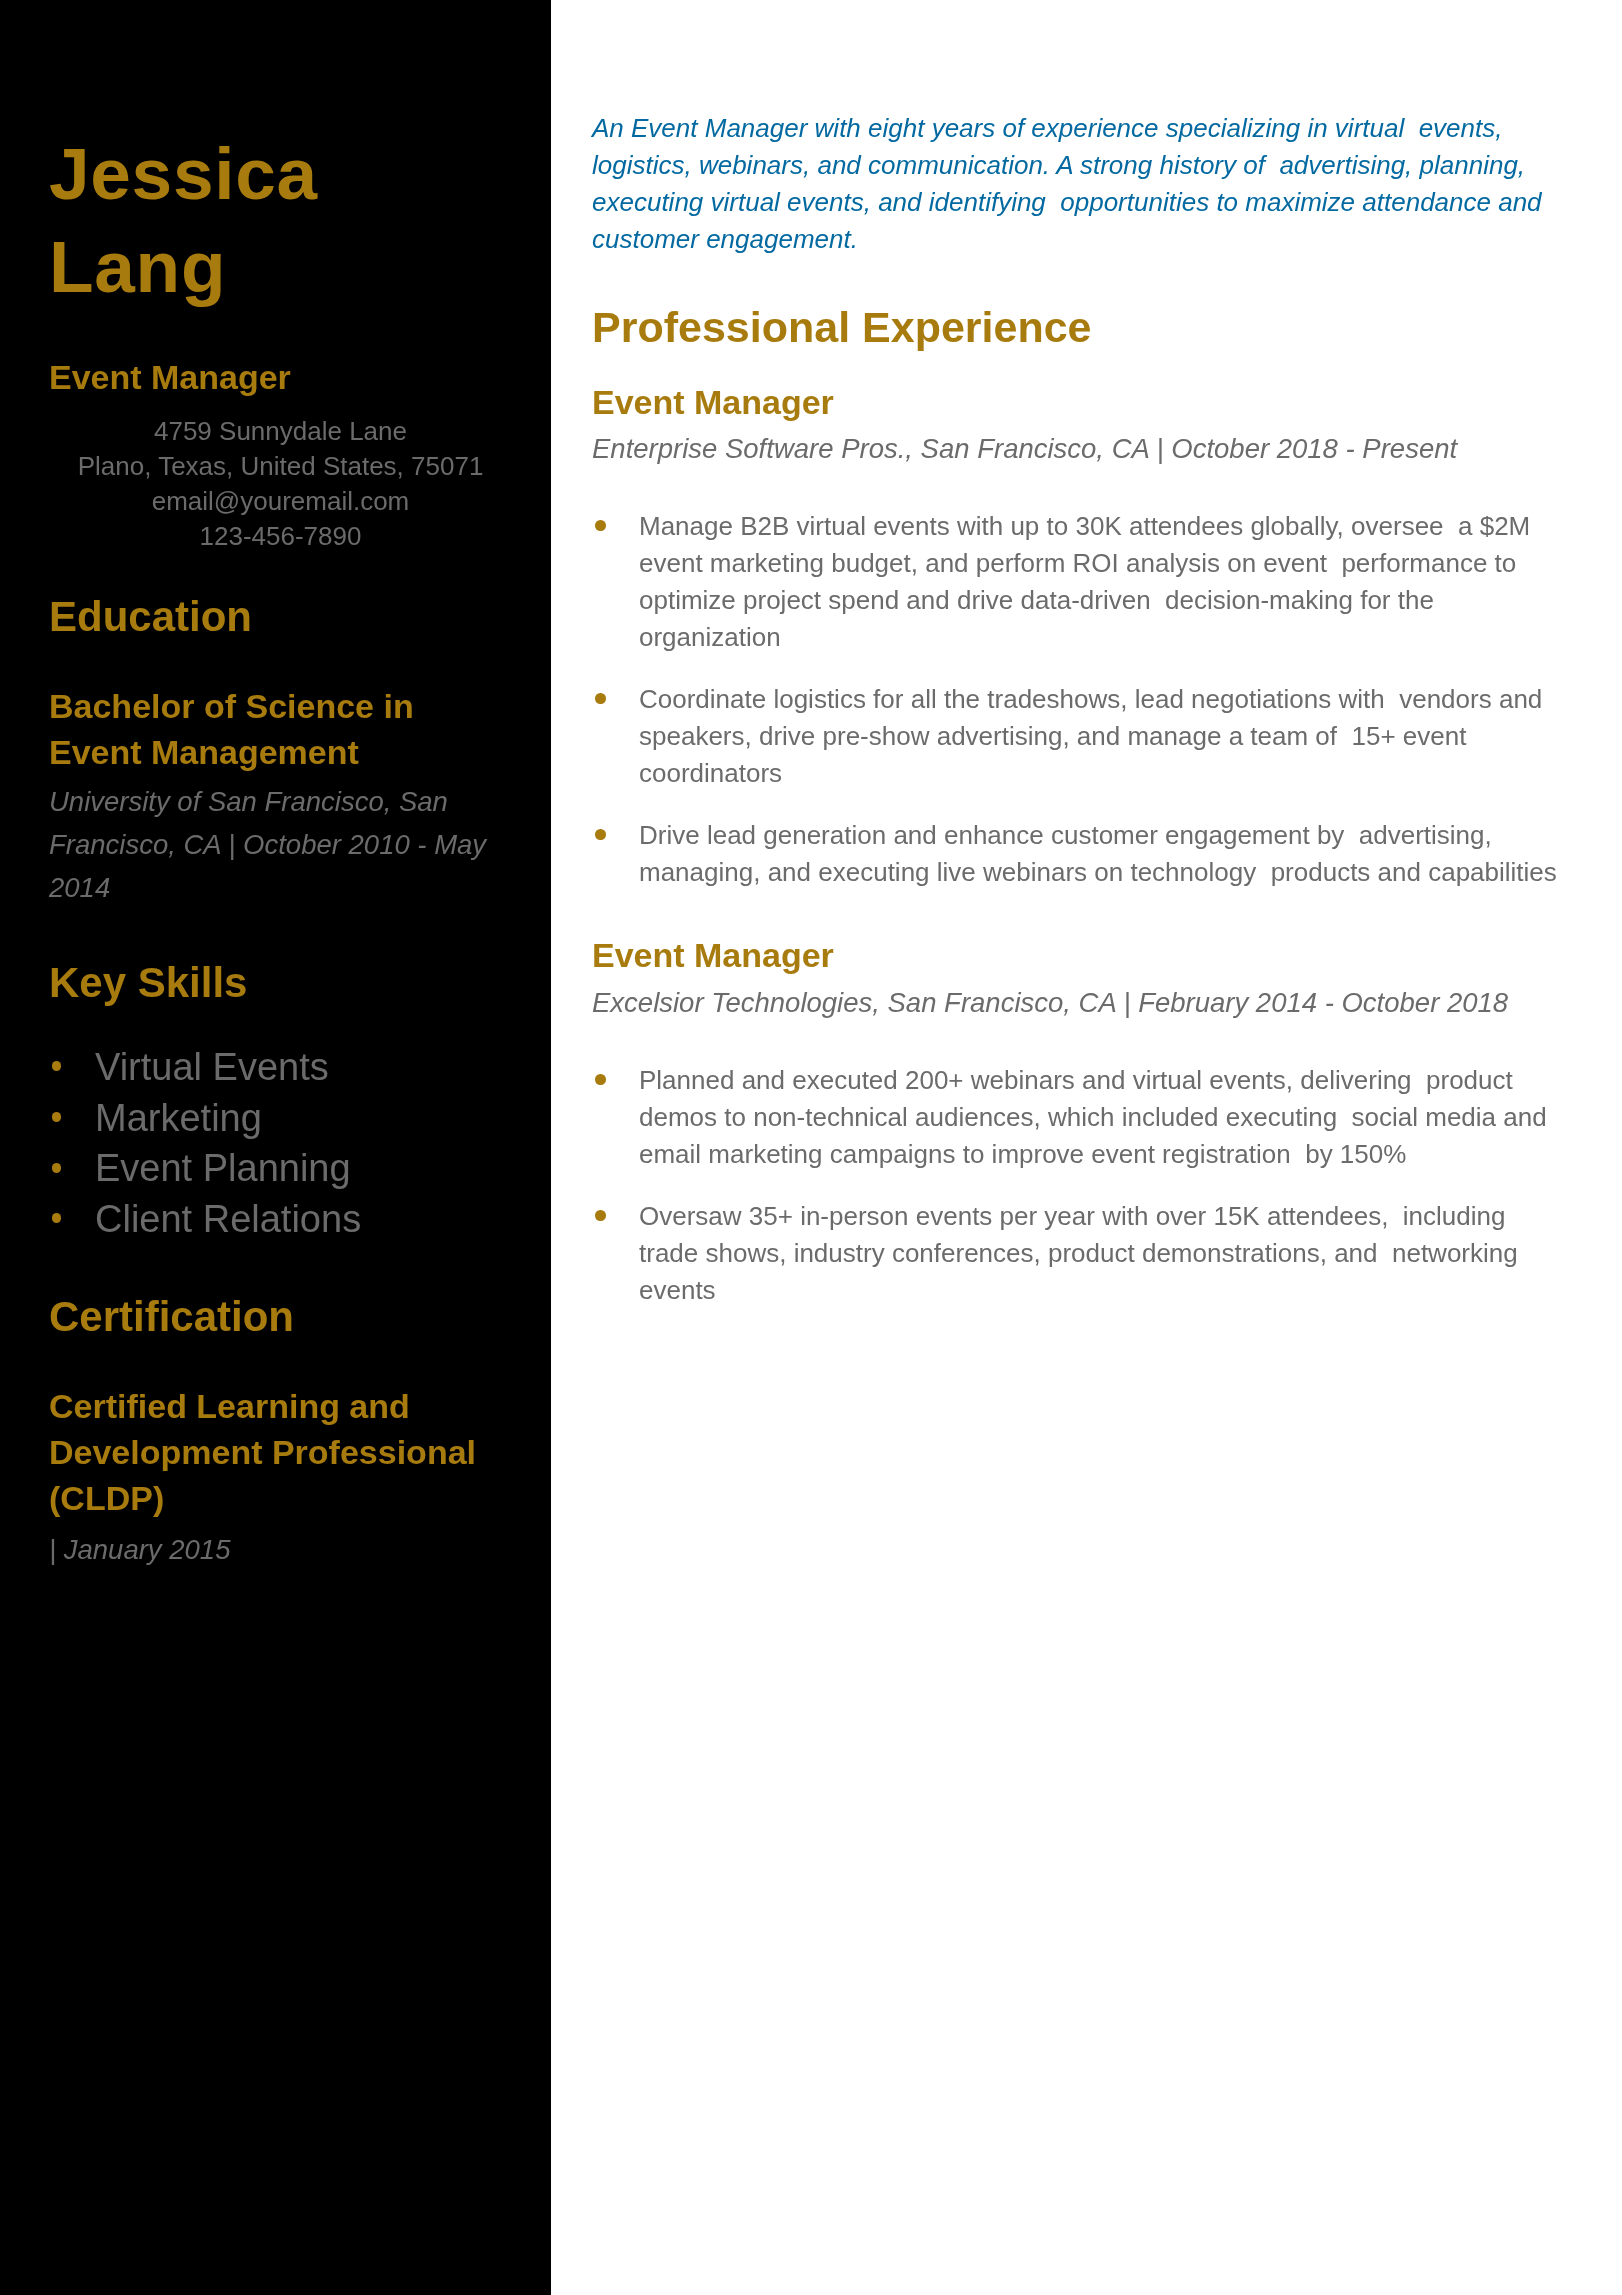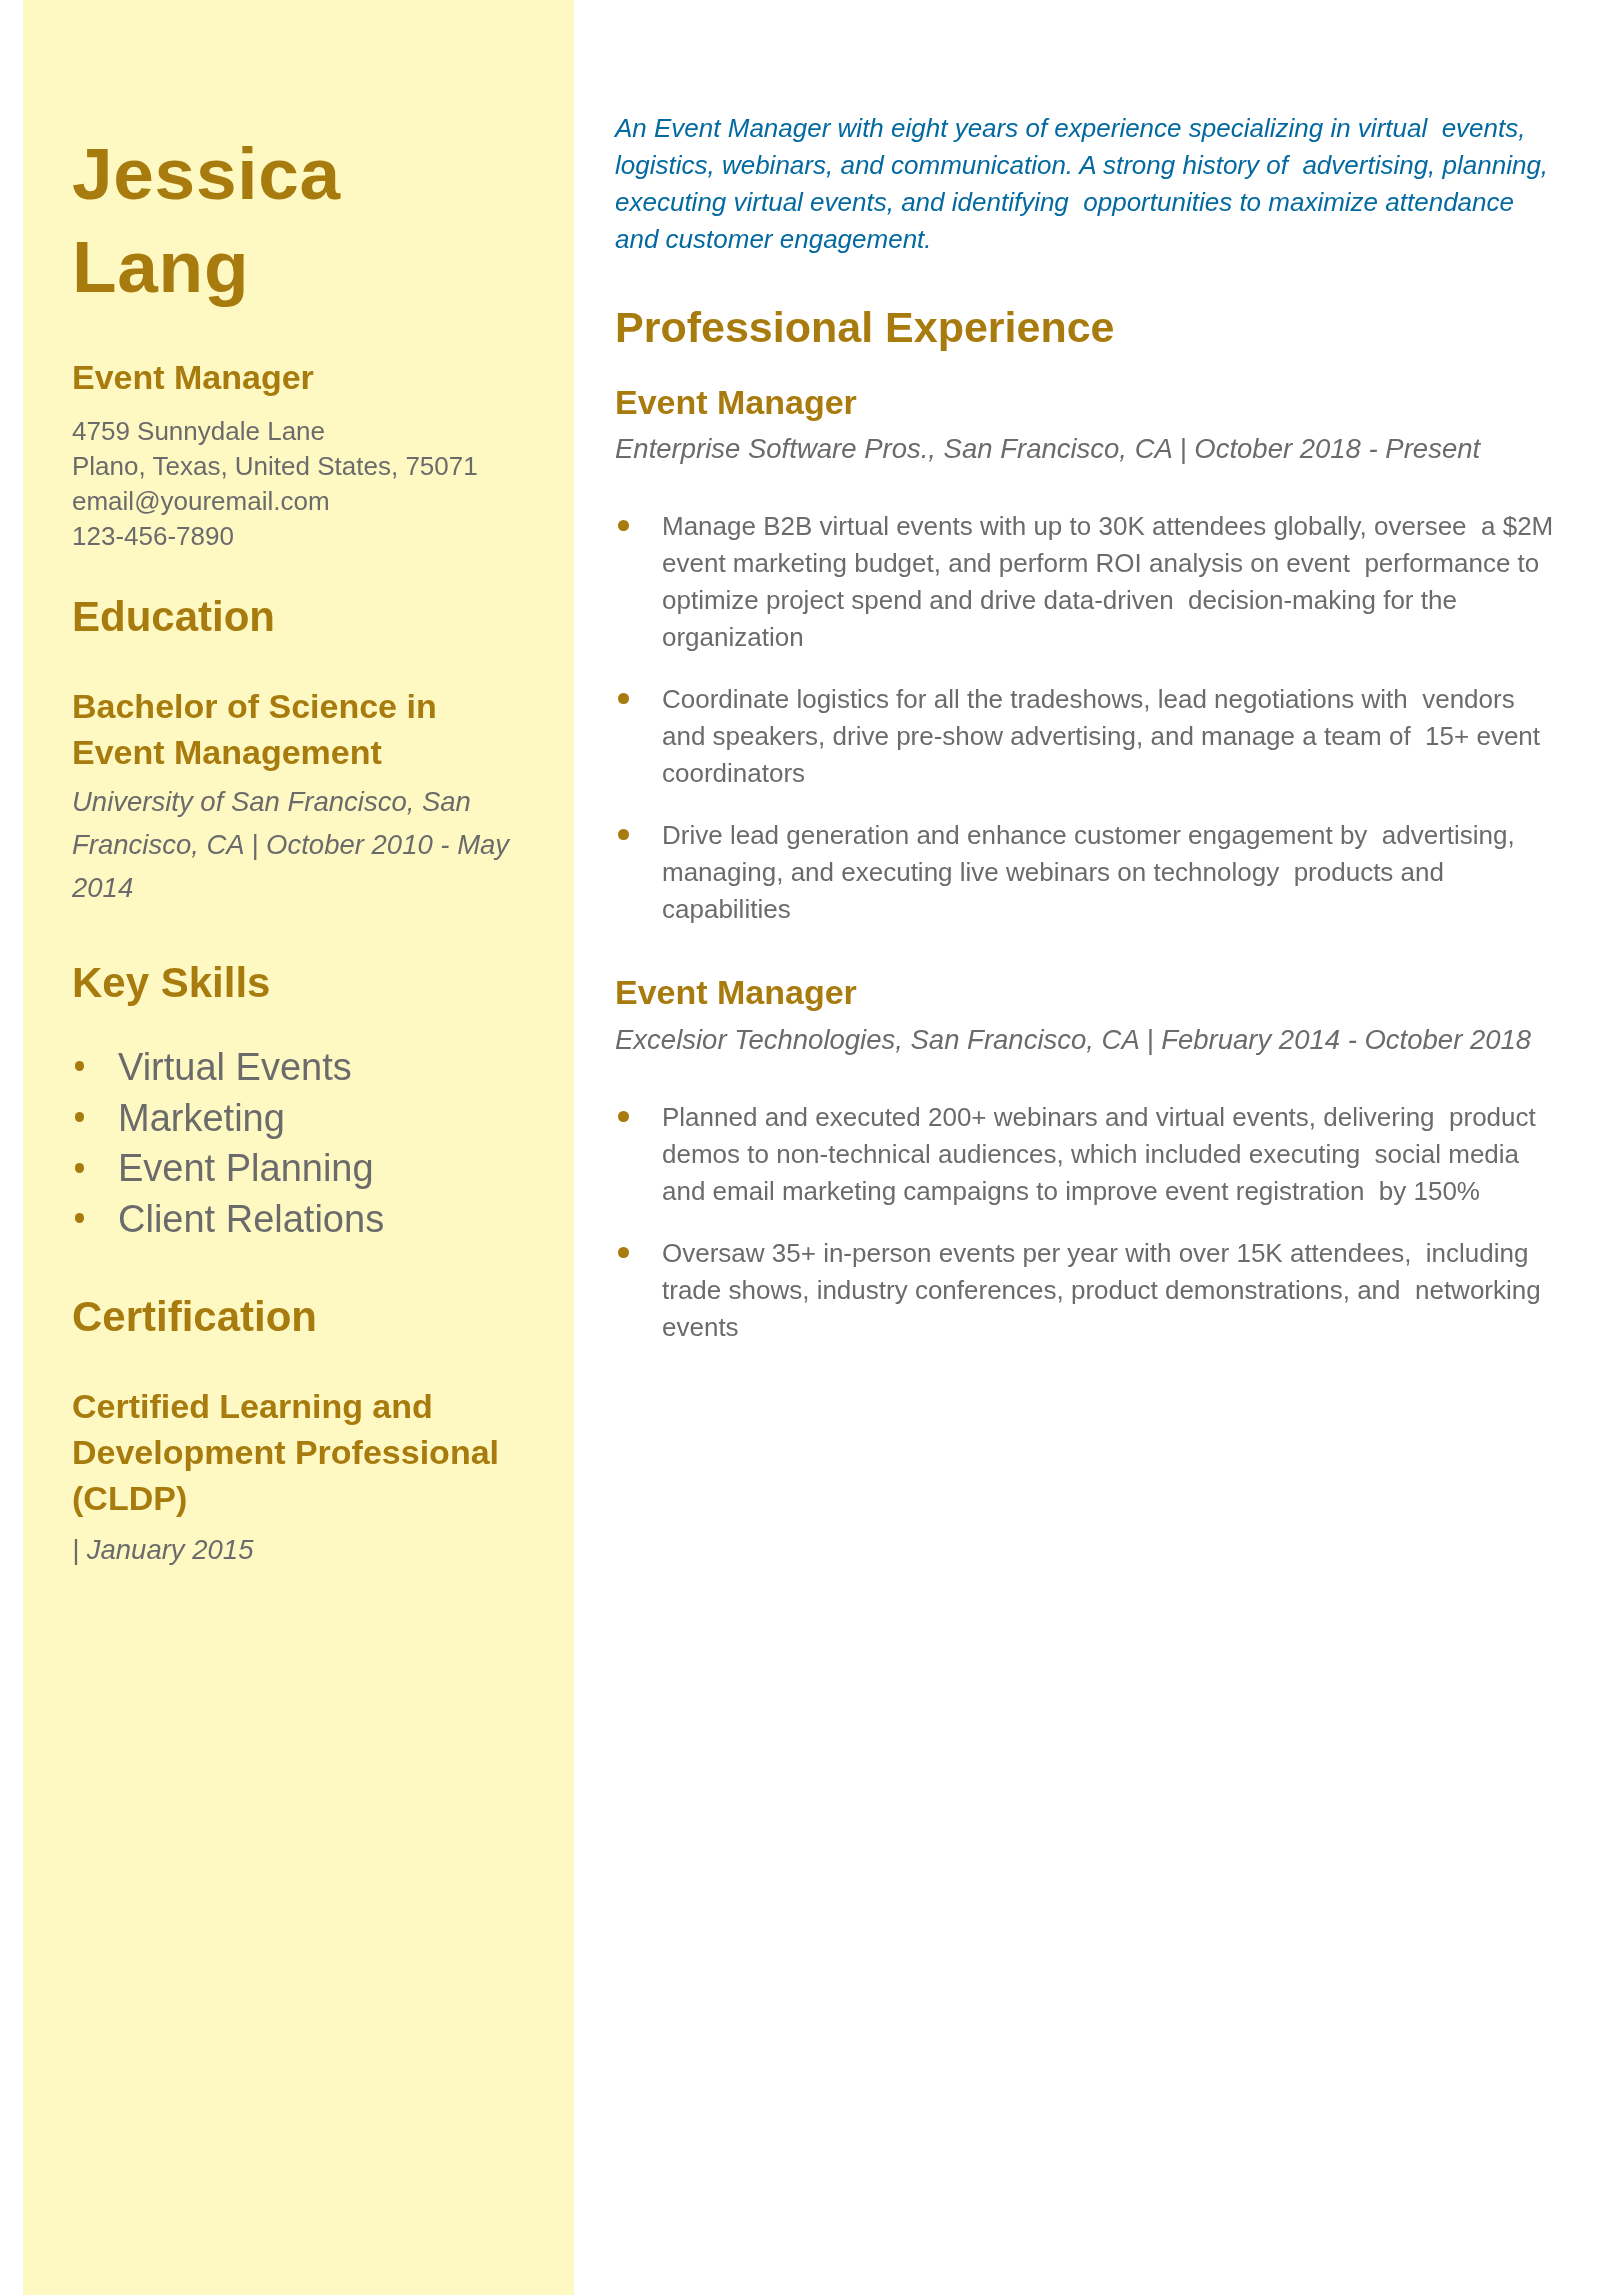--- a/index.html
+++ b/index.html
@@ -13,24 +13,23 @@
     background: #ffffff;
     display: flex;
     overflow: hidden;
   }
 
   
   .sidebar {
     width: 551px;
     min-width: 551px;
     height: 100%;
-    background: #fef9c3;
+    background: #000000;
     padding: 128px 39px 0 49px;
     color: #6B6B6B;
-    margin-left: 23px;
   }
   .name {
     color: #A87B0E;
     font-size: 73px;
     font-weight: 600;
     line-height: 1.27;
     max-width: 340px;
     margin-bottom: 42px;
     letter-spacing: 0.7px;
   }
@@ -39,20 +38,21 @@
     font-size: 34px;
     font-weight: 600;
     line-height: 1.3;
     margin-bottom: 14.4px;
   }
   .contact { margin-bottom: 37px; }
   .contact-line {
     font-size: 26px;
     line-height: 35px;
     color: #6B6B6B;
+    text-align: center;
   }
   .side-heading {
     color: #A87B0E;
     font-size: 42px;
     font-weight: 600;
     line-height: 1.25;
     margin-bottom: 41px;
   }
   .side-subtitle {
     color: #A87B0E;

